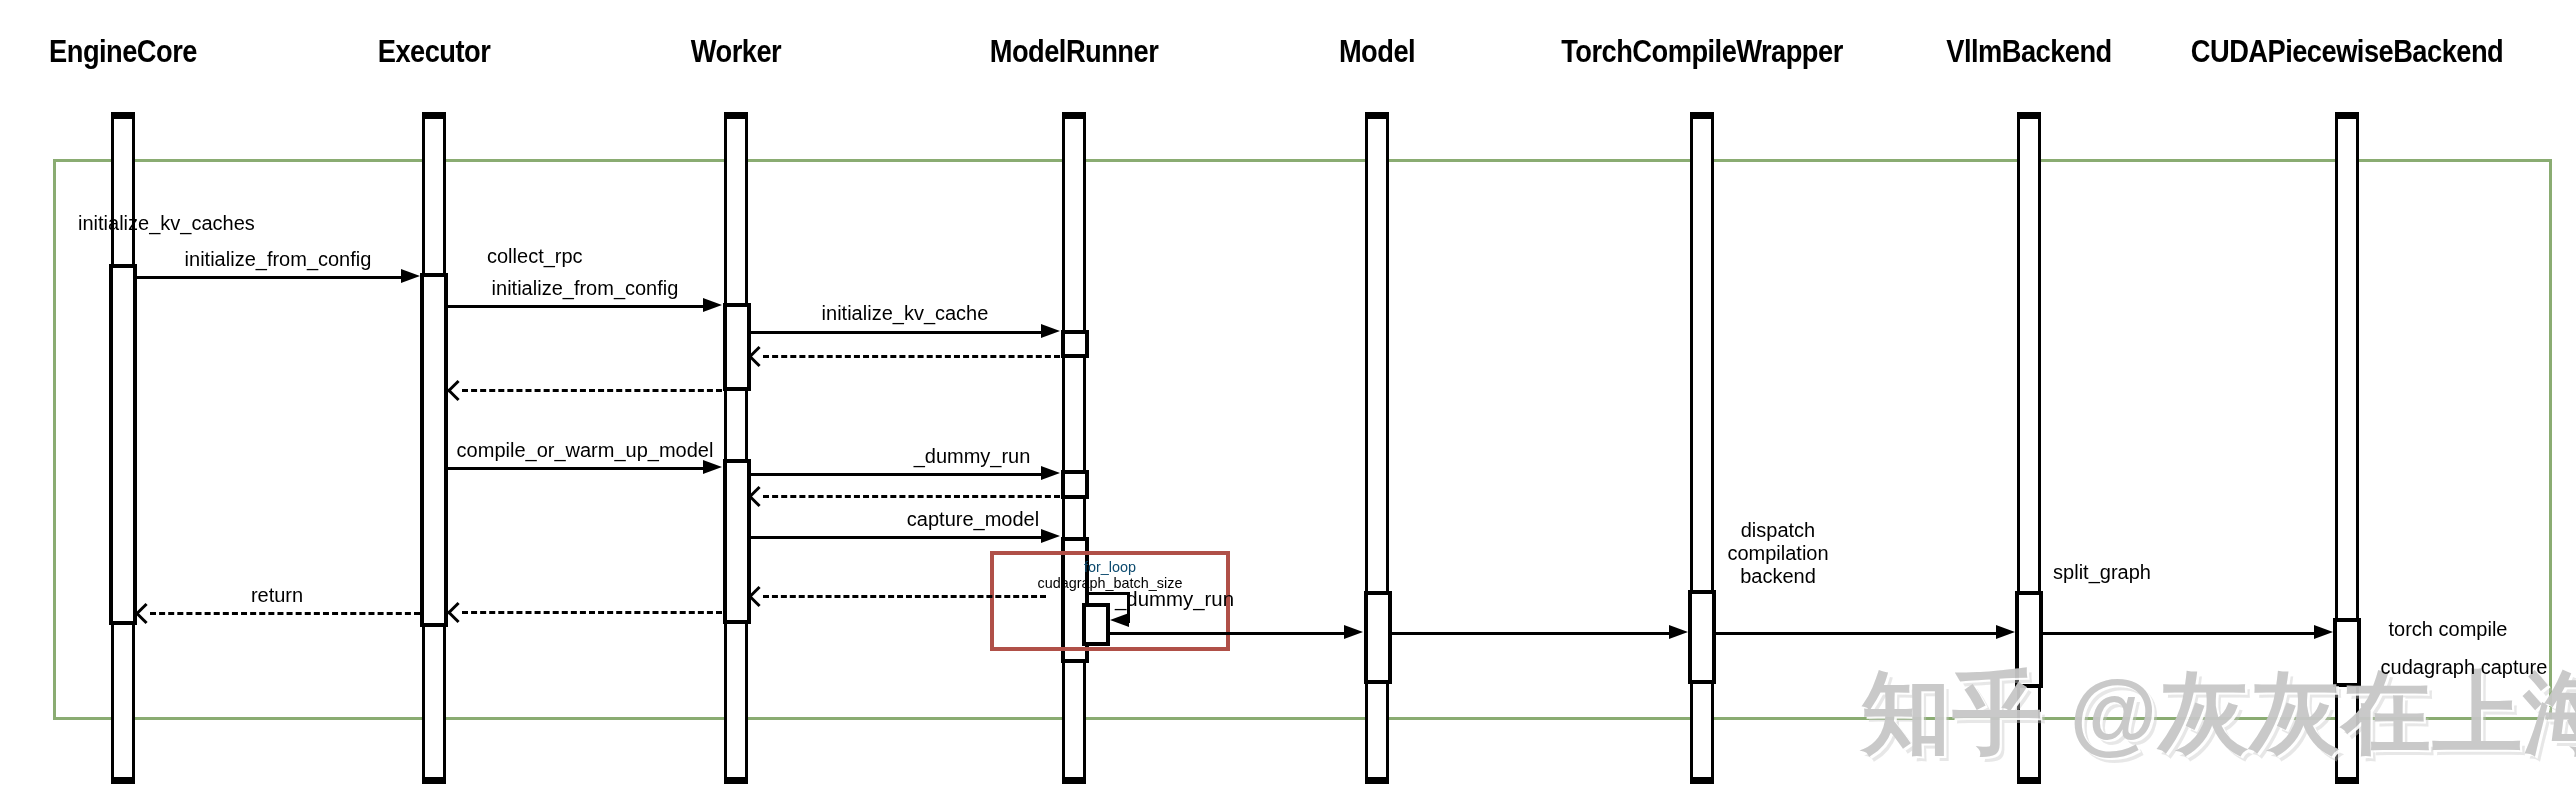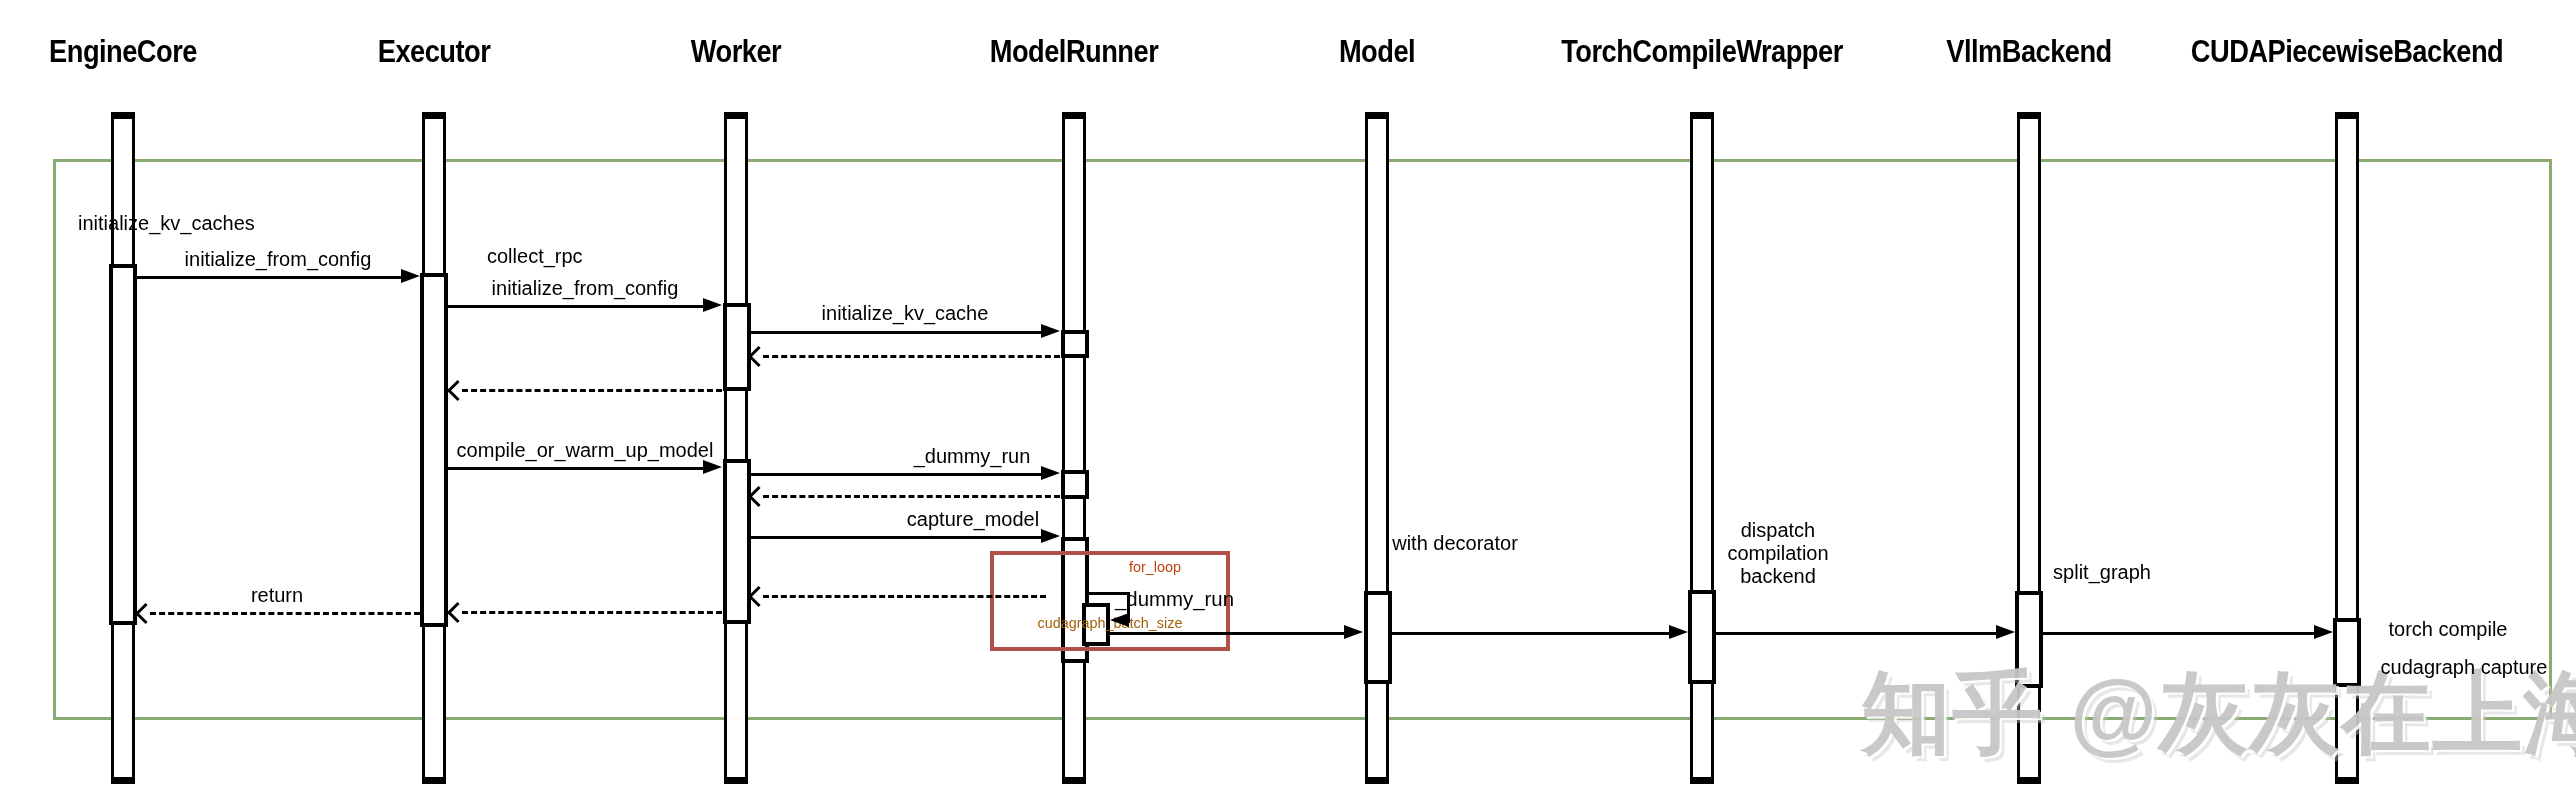--- a/index.html
+++ b/index.html
@@ -120,40 +120,39 @@
       <div class="msg-label center" style="left: 762px; top: 445px;">_dummy_run</div>
       <div class="msg-label center" style="left: 763px; top: 508px;">capture_model</div>
       <div class="msg-label center" style="left: 67px; top: 584px;">return</div>
       <div class="side-label" style="left: 78px; top: 212px;">
         <div>initialize_kv_caches</div>
       </div>
       <div class="side-label" style="left: 451px; top: 245px; margin-left: 36px;">
         <div>collect_rpc</div>
       </div>
       <div class="side-label center" style="left: 1245px; top: 532px;">
-        <div>with decorator</div>
       </div>
       <div class="side-label center" style="left: 1568px; top: 519px;">
         <div>dispatch</div>
         <div>compilation</div>
         <div>backend</div>
       </div>
       <div class="side-label center" style="left: 1892px; top: 561px;">
         <div>split_graph</div>
       </div>
       <div class="side-label center" style="left: 2238px; top: 618px;">
         <div>torch compile</div>
       </div>
       <div class="side-label center" style="left: 2254px; top: 656px;">
         <div>cudagraph capture</div>
       </div>
     </div>
 
   <div class="loop-box" id="loop-box" style="left: 990px; top: 551px; width: 240px; height: 100px; border-color: rgb(176, 80, 72);">
-    <div class="loop-line" id="loop-line1" style="color: #c2410c; top: 3.6px; padding-left: 45px;">for_loop</div>
-    <div class="loop-line" id="loop-line2" style="color: #a16207; top: 20.4px; margin-top: 40px;">cudagraph_batch_size</div>
+    <div class="loop-line" id="loop-line1" style="color: #0c4a6e; top: 3.6px;">for_loop</div>
+    <div class="loop-line" id="loop-line2" style="color: #000000; top: 20.4px;">cudagraph_batch_size</div>
   </div>
 
   <div class="self-call-label" id="self-call-label" style="left: 1115px; top: 588px;">_dummy_run</div>
 
   <div class="watermark" id="watermark" style="left: 1861px; top: 653px; color: rgb(199, 199, 199);">知乎 @灰灰在上海</div>
 </div>
 
 
 </body></html>

